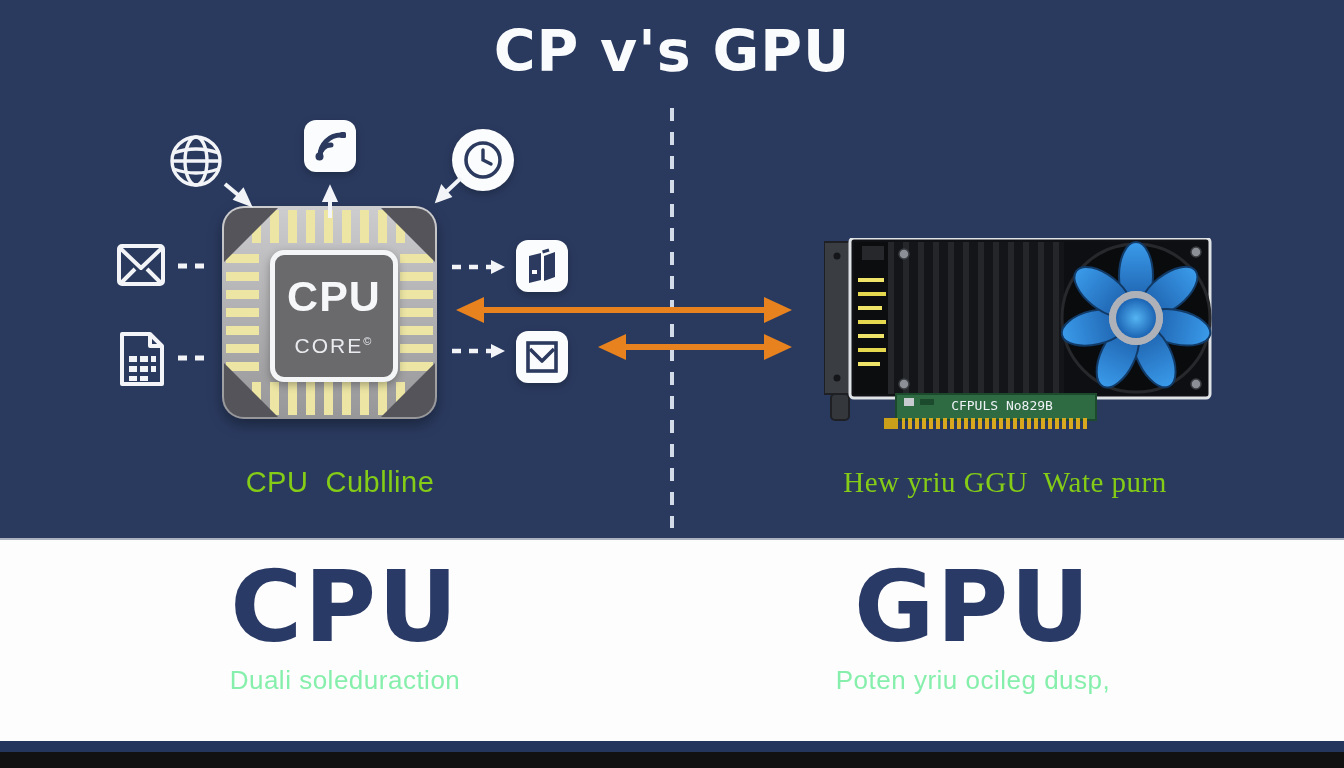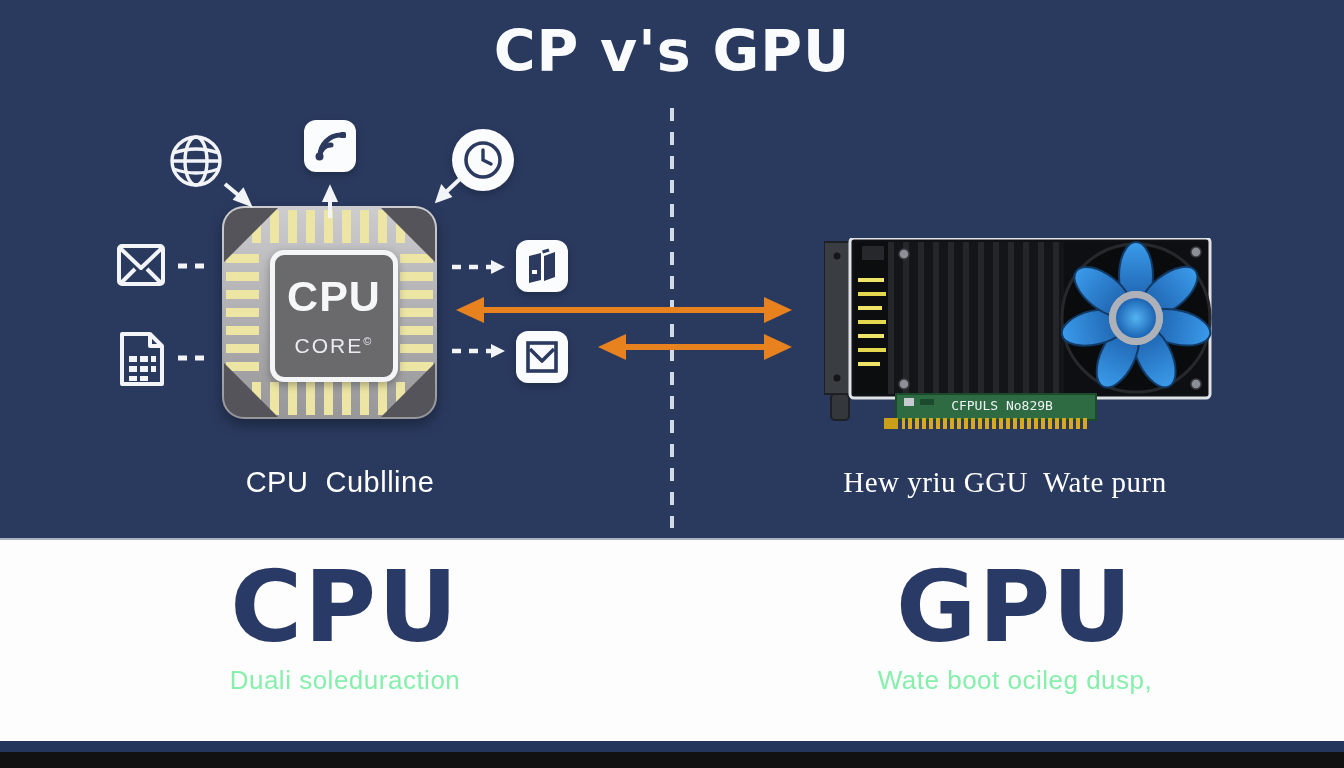--- a/index.html
+++ b/index.html
@@ -54,31 +54,31 @@
     display:flex;flex-direction:column;align-items:center;justify-content:center;
     box-shadow:0 3px 8px rgba(0,0,0,.3);
   }
   .chip-label{font-size:43px;font-weight:bold;color:#f6f7f8;line-height:1;letter-spacing:1px;}
   .chip-sublabel{font-size:21px;color:#e9ebee;letter-spacing:2px;margin-top:16px;}
   .chip-sublabel sup{font-size:11px;}
 
   
   .zone-caption{
     position:absolute;top:466px;white-space:pre;text-align:center;
-    font-size:29px;color:#ffffff;letter-spacing:.5px;
+    font-size:29px;color:#84cc16;letter-spacing:.5px;
   }
   .caption-left{left:140px;width:400px;}
   .caption-right{left:810px;width:390px;font-family:Liberation Serif, serif;}
 
   
   .gpu-card{position:absolute;left:824px;top:238px;width:388px;height:196px;}
 
   
   .footer-col{position:absolute;top:556px;width:370px;text-align:center;}
-  .col-cpu{left:160px;} .col-gpu{left:830px;}
+  .col-cpu{left:160px;} .col-gpu{left:788px;}
   .footer-heading{
     font-family:"DejaVu Sans","Liberation Sans",sans-serif;
     font-size:98px;font-weight:bold;color:#2a3a66;line-height:1.05;letter-spacing:2px;
   }
   .footer-sub{margin-top:6px;font-size:26px;color:#86efac;letter-spacing:.5px;}
 
   .overlay{position:absolute;left:0;top:0;pointer-events:none;}
 </style>
 </head>
 <body>
@@ -308,17 +308,17 @@
   </div>
 
   <div class="white-section"></div>
 
   <div class="footer-col col-cpu">
     <div class="footer-heading">CPU</div>
     <div class="footer-sub">Duali soleduraction</div>
   </div>
   <div class="footer-col col-gpu">
     <div class="footer-heading">GPU</div>
-    <div class="footer-sub">Wate boot ocileg dusp,</div>
+    <div class="footer-sub">Poten yriu ocileg dusp,</div>
   </div>
 
   <div class="bottom-strip"></div>
 </div>
 
 </body></html>

